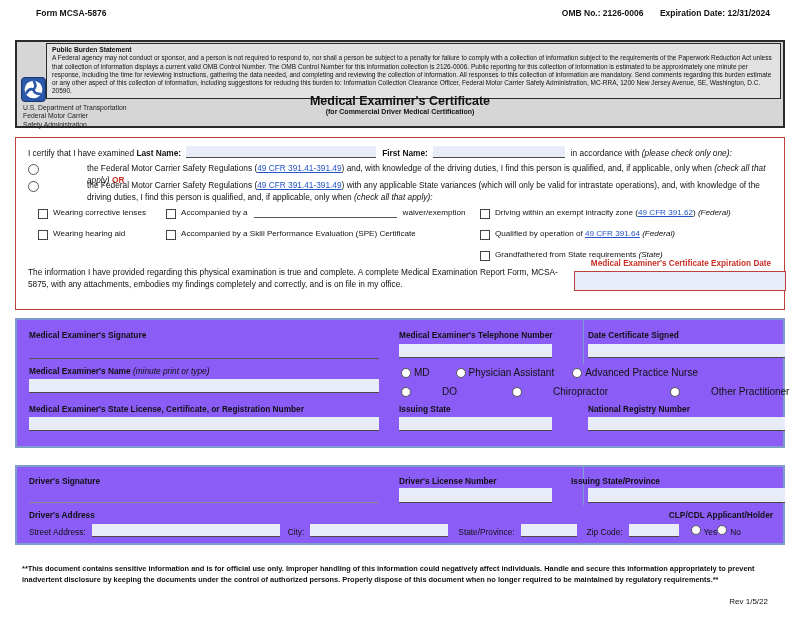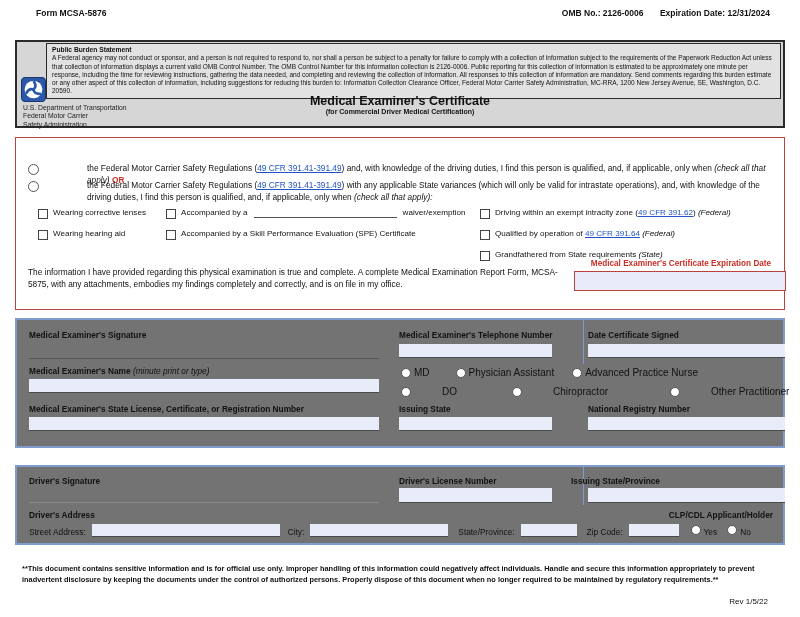--- a/index.html
+++ b/index.html
@@ -52,21 +52,21 @@
   .blankline{display:inline-block;border-bottom:1px solid #555;height:9px;}
   .statement{position:absolute;left:12px;top:129px;width:548px;font-size:8.3px;line-height:1.4;}
   .explabel{position:absolute;left:555px;width:220px;top:121px;text-align:center;
             font-size:8.2px;font-weight:bold;color:#c92f27;}
   .expbox{position:absolute;left:558px;top:133px;width:212px;height:20px;
           background:#e8ecf8;border:1.5px solid #bb423c;box-sizing:border-box;
           font-size:9px;font-family:"Liberation Sans",sans-serif;outline:none;padding:0 3px;}
 
   
   .bluebox{position:absolute;left:15px;right:15px;border:2px solid #7f9ccd;
-           box-sizing:border-box;background:#737373;}
+           box-sizing:border-box;background:#8b5cf6;}
   .mebox{top:318px;height:130px;}
   .drbox{top:465px;height:80px;}
   .vdiv{position:absolute;left:566px;top:0;width:1px;background:#7f9ccd;}
   .flabel{position:absolute;font-size:8.3px;font-weight:bold;white-space:nowrap;}
   .sigline{position:absolute;border-bottom:1.3px solid #555;}
   .abs-input{position:absolute;}
   .radio-row{position:absolute;font-size:10px;white-space:nowrap;display:flex;align-items:center;}
   .radio-row .opt-lab{margin-right:0;}
   .specline{display:inline-block;border-bottom:1px solid #555;width:118px;height:9px;margin-left:4px;}
 
@@ -114,20 +114,29 @@
       <div>Safety Administration</div>
     </div>
     <div class="h-title">
       <div class="t1">Medical Examiner's Certificate</div>
       <div class="t2">(for Commercial Driver Medical Certification)</div>
     </div>
   </div>
 
   <div class="certbox">
 
+    <div class="row1">
+      <span>I certify that I have examined</span>&nbsp;
+      <span class="lbl-b">Last Name:</span>
+      <input class="fill-input ln-field" type="text" style="">
+      <span class="lbl-b">First Name:</span>
+      <input class="fill-input fn-field" type="text" style="">
+      <span>in accordance with</span>&nbsp;
+      <span class="it">(please check only one):</span>
+    </div>
 
     <div class="opt opt1">
       <span class="radio"></span>
       <span>
         <span>the Federal Motor Carrier Safety Regulations (</span><a class="reg-link">49 CFR 391.41-391.49</a><span>) and, with knowledge of the driving duties, I find this person is qualified, and, if applicable, only when</span>
         <span class="it">(check all that apply)</span>
         <span class="or">OR</span>
       </span>
     </div>
 
@@ -259,21 +268,21 @@
     <div class="addr-row">
       <span>Street Address:</span>
       <input class="fill-input" style="width: 188px; margin: 0px 8px 0px 6px;" type="text">
       <span>City:</span>
       <input class="fill-input" style="width: 138px; margin: 0px 10px 0px 6px;" type="text">
       <span>State/Province:</span>
       <input class="fill-input" style="width: 56px; margin: 0px 10px 0px 6px;" type="text">
       <span>Zip Code:</span>
       <input class="fill-input" style="width: 50px; margin: 0px 12px 0px 6px;" type="text">
       <span class="radio-s" style="vertical-align:0;margin-bottom:2px;"></span>
-      <span style="margin-right:10px;">Yes</span>
+      <span style="">Yes</span>
       <span class="radio-s" style="vertical-align:0;margin-bottom:2px;"></span>
       <span>No</span>
     </div>
   </div>
 
   <div class="footnote">**This document contains sensitive information and is for official use only. Improper handling of this information could negatively affect individuals. Handle and secure this information appropriately to prevent inadvertent disclosure by keeping the documents under the control of authorized persons. Properly dispose of this document when no longer required to be maintained by regulatory requirements.**</div>
   <div class="rev">Rev 1/5/22</div>
 
 </div>
 

